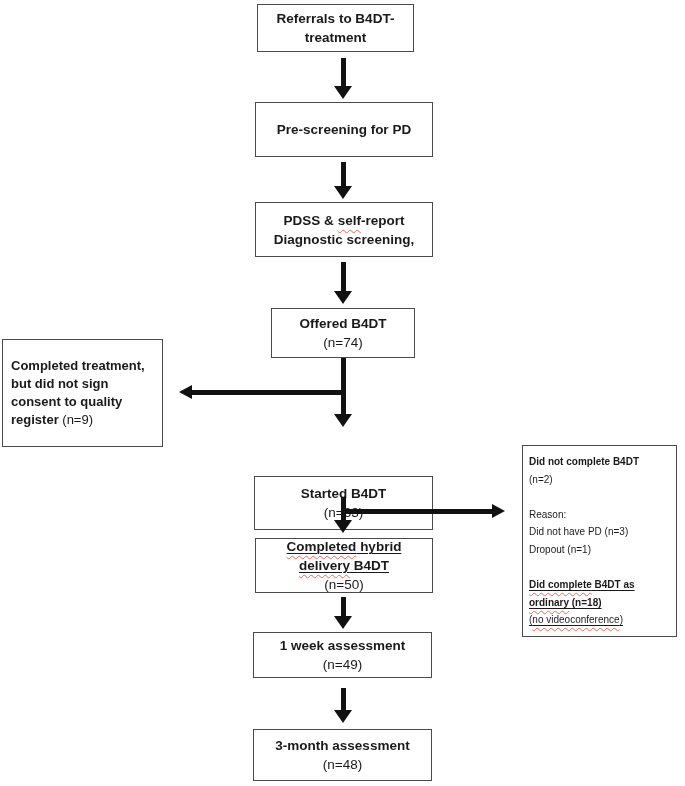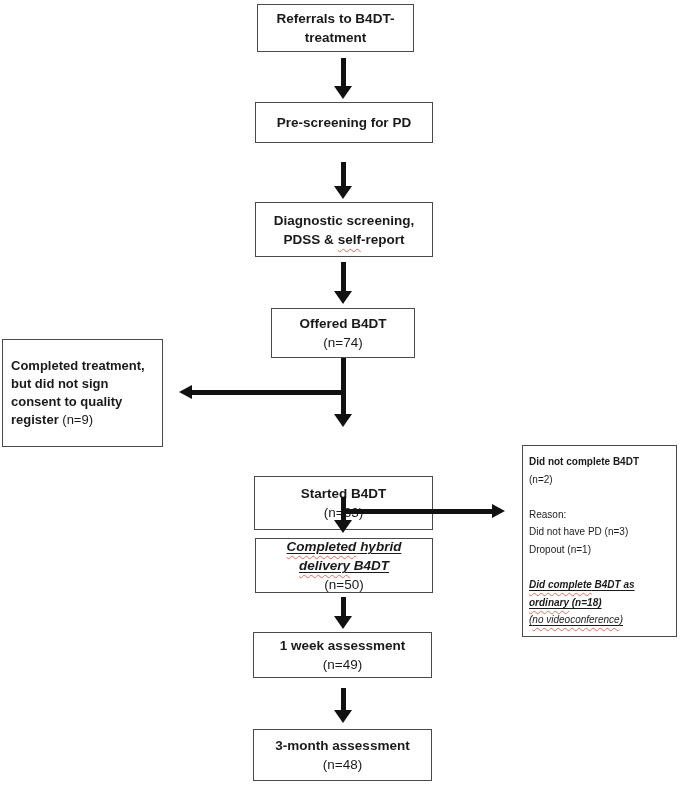--- a/index.html
+++ b/index.html
@@ -40,21 +40,20 @@
   .rightbox .bl { line-height: 17.6px; font-size: 10px; }
   .rightbox .bl.blank { height: 17.6px; }
   .b { font-weight: bold; }
   .r { font-weight: normal; }
   
   .ul {
     text-decoration: underline;
     text-decoration-color: #1a1a1a;
     text-decoration-thickness: 1.3px;
     text-underline-offset: 2px;
-    font-style: italic;
   }
   
   .sq {
     text-decoration: underline;
     text-decoration-style: wavy;
     text-decoration-color: #e8695f;
     text-decoration-thickness: 1px;
     text-underline-offset: 4px;
   }
   
@@ -94,32 +93,32 @@
   <div class="box centered" style="left:257px; top:4px; width:157px; height:48px;">
     <div class="bl"><span class="b">Referrals to B4DT-</span></div>
     <div class="bl"><span class="b">treatment</span></div>
   </div>
 
   <div>
     <div class="vshaft" style="left:341px; top:58px; height:29px;"></div>
     <div class="head-down" style="left:334px; top:86px;"></div>
   </div>
 
-  <div class="box centered" style="left:255px; top:102px; width:178px; height:41px;">
+  <div class="box centered" style="left:255px; top:102px; width:178px; height:55px;">
     <div class="bl"><span class="b">Pre-screening for PD</span></div>
   </div>
 
   <div>
     <div class="vshaft" style="left:341px; top:162px; height:25px;"></div>
     <div class="head-down" style="left:334px; top:186px;"></div>
   </div>
 
   <div class="box centered" style="left:255px; top:202px; width:178px; height:55px;">
+    <div class="bl"><span class="b">PDSS &amp; </span><span class="b sq">self</span><span class="b">-report</span></div>
     <div class="bl"><span class="b">Diagnostic screening,</span></div>
-    <div class="bl"><span class="b">PDSS &amp; </span><span class="b sq">self</span><span class="b">-report</span></div>
   </div>
 
   <div>
     <div class="vshaft" style="left:341px; top:262px; height:29px;"></div>
     <div class="head-down" style="left:334px; top:291px;"></div>
   </div>
 
   <div class="box centered" style="left:271px; top:308px; width:144px; height:50px;">
     <div class="bl"><span class="b">Offered B4DT</span></div>
     <div class="bl"><span class="r">(n=74)</span></div>

